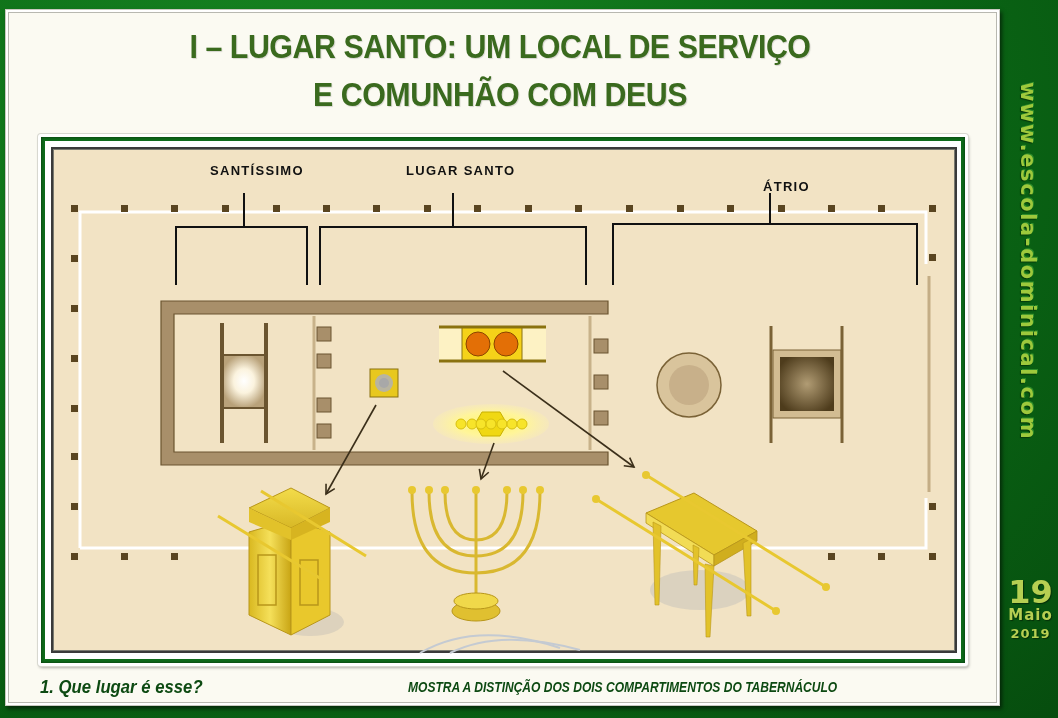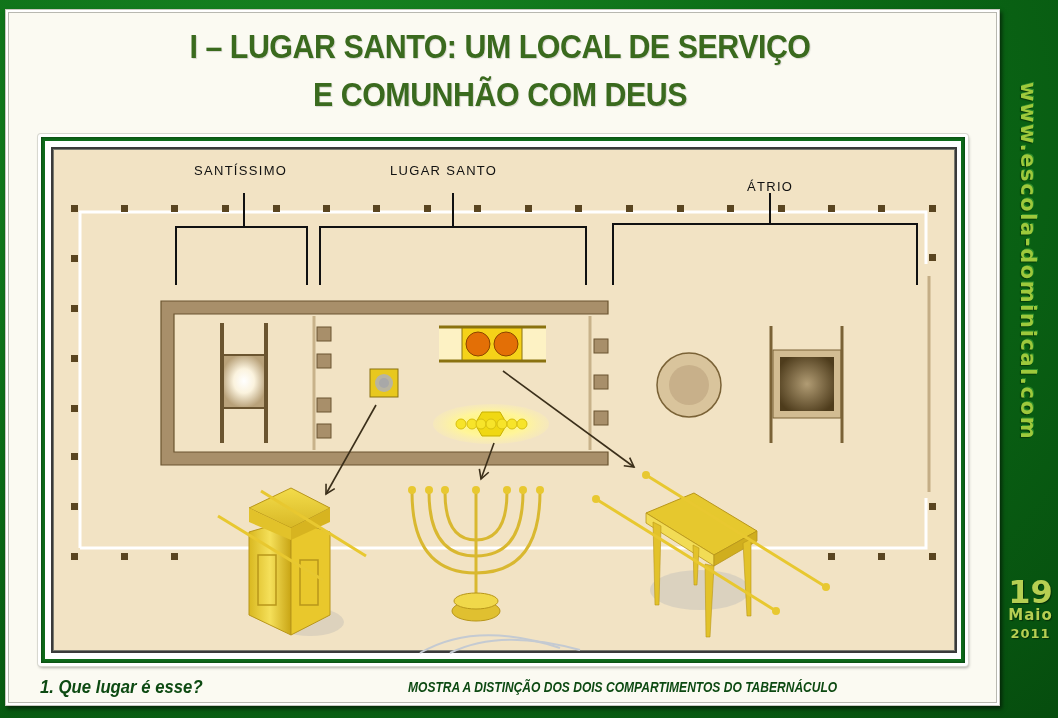--- a/index.html
+++ b/index.html
@@ -14,21 +14,21 @@
     transform:scaleX(0.92);transform-origin:center;text-shadow:1px 1px 1px rgba(0,0,0,.15);}
   .t1{top:28px;} .t2{top:76px;}
   .panel-outer{position:absolute;left:38px;top:134px;width:930px;height:532px;border-radius:3px;
     background:#fff;box-shadow:0 0 0 1px #d8d8d0, 1px 2px 3px rgba(0,0,0,.3);}
   .panel-green{position:absolute;left:41px;top:137px;width:924px;height:526px;background:#0e6b1a;
     box-shadow:inset 0 0 3px rgba(0,0,0,.6);}
   .panel-white{position:absolute;left:45px;top:141px;width:916px;height:518px;background:#ffffff;}
   .panel-inner{position:absolute;left:51px;top:147px;width:906px;height:506px;background:#f2e3c4;
     box-shadow:inset 0 0 0 2px #3a3a3a, inset 0 0 0 3px #7a7a70;}
   .diagram{position:absolute;left:0;top:0;width:1058px;height:718px;}
-  .label{position:absolute;font-family:"Liberation Sans",sans-serif;font-size:13px;font-weight:normal;color:#111;letter-spacing:1.3px;}
+  .label{position:absolute;font-family:"Liberation Sans",sans-serif;font-size:13px;font-weight:bold;color:#111;letter-spacing:1.3px;margin-left:16px;}
   .footer-left{position:absolute;left:40px;top:676px;color:#0d4a12;font-weight:bold;font-style:italic;font-size:19px;
     transform:scaleX(0.88);transform-origin:left;}
   .footer-right{position:absolute;left:408px;top:679px;color:#0d4a12;font-weight:bold;font-style:italic;font-size:14px;
     transform:scaleX(0.86);transform-origin:left;white-space:nowrap;}
   .side-url{position:absolute;left:1040px;top:82px;width:0;height:0;}
   .side-url span{position:absolute;left:0;top:0;transform:rotate(90deg);transform-origin:0 0;white-space:nowrap;
     color:#9ec93c;font-family:"DejaVu Sans",sans-serif;font-weight:bold;font-size:21px;letter-spacing:1.6px;
     text-shadow:1px 1px 1px #063a0a, -1px -1px 0 #2d8c2a;}
   .date{position:absolute;left:1003px;width:55px;text-align:center;color:#b6cf52;font-family:"DejaVu Sans",sans-serif;font-weight:bold;
     text-shadow:1px 1px 1px #053008;}
@@ -37,21 +37,21 @@
   .d-year{top:626px;font-size:13px;letter-spacing:1px;}
 </style>
 </head>
 <body>
 
 <div class="side-url">
     <span>www.escola-dominical.com</span>
   </div>
 <div class="date d-day">19</div>
 <div class="date d-month">Maio</div>
-<div class="date d-year">2011</div>
+<div class="date d-year">2019</div>
 
 <div class="slide"></div>
 <div class="title t1">I – LUGAR SANTO: UM LOCAL DE SERVIÇO</div>
 <div class="title t2">E COMUNHÃO COM DEUS</div>
 
 <div class="panel-outer"></div>
 <div class="panel-green"></div>
 <div class="panel-white"></div>
 <div class="panel-inner"></div>
 

